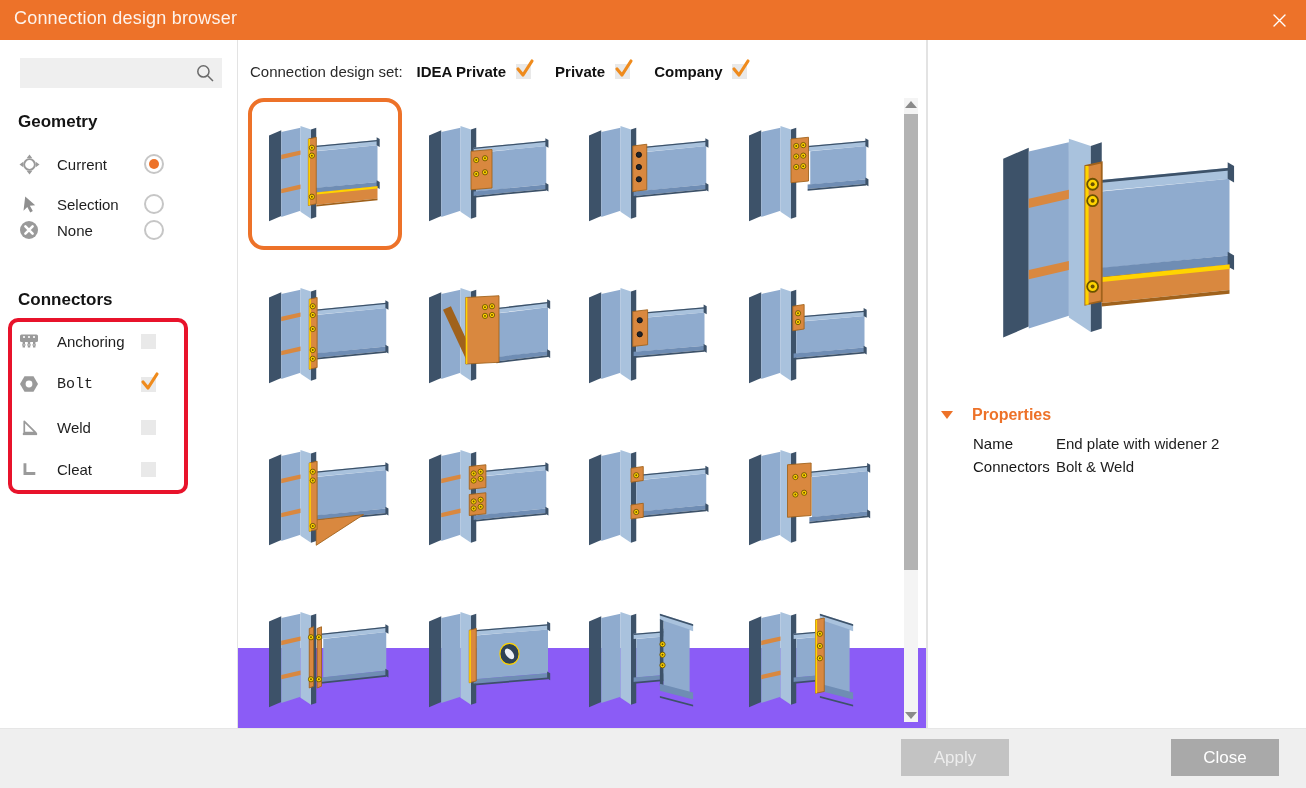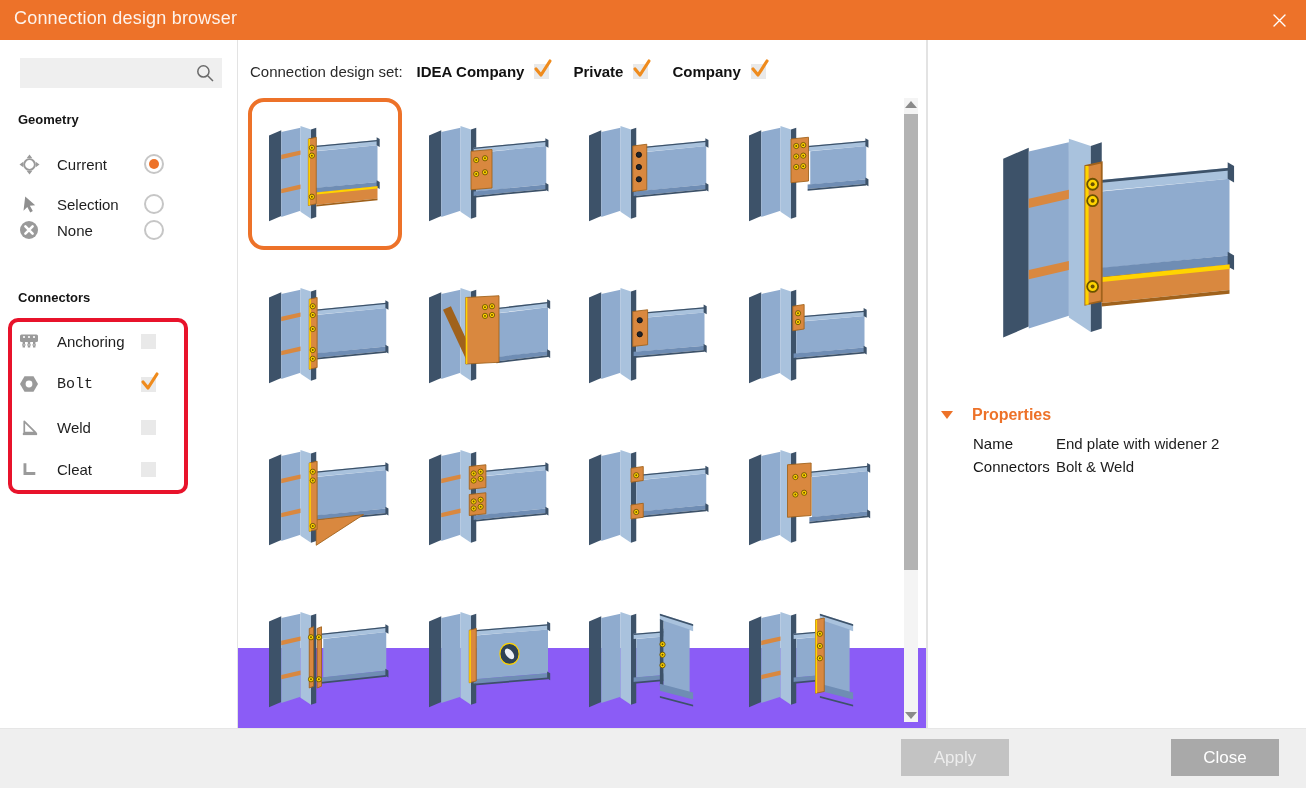--- a/index.html
+++ b/index.html
@@ -20,21 +20,21 @@
 
   
   .vline1{position:absolute;left:237px;top:40px;width:1px;height:688px;background:#e3e3e3;}
   .vline2{position:absolute;left:926px;top:40px;width:2px;height:688px;background:#e3e3e3;}
 
   
   .sidebar{position:absolute;left:0;top:40px;width:237px;height:688px;background:#fff;}
   .search{position:absolute;left:20px;top:18px;width:202px;height:30px;background:#efefef;}
   .search input{position:absolute;left:8px;top:2px;width:160px;height:26px;border:none;background:transparent;outline:none;font-family:"Liberation Sans",sans-serif;font-size:14px;color:#333;}
   .sicon{position:absolute;right:7px;top:5px;width:20px;height:20px;}
-  .sec-h{position:absolute;left:18px;font-size:13px;font-weight:bold;color:#141414;}
+  .sec-h{position:absolute;left:18px;font-size:17px;font-weight:bold;color:#141414;}
   .g-head{top:72px;}
   .c-head{top:250px;}
   .opt-row{position:absolute;left:18px;width:200px;height:40px;display:flex;align-items:center;}
   .opt-icon{width:22px;height:22px;flex:0 0 22px;display:flex;align-items:center;justify-content:center;}
   .opt-label{margin-left:17px;font-size:15px;color:#1e1e1e;}
   .radio{position:absolute;left:126px;width:20px;height:20px;border:2px solid #c6c6c6;border-radius:50%;background:#fff;}
   .radio.on::after{content:'';position:absolute;left:3px;top:3px;width:10px;height:10px;border-radius:50%;background:var(--accent);}
   .conn-box{position:absolute;left:8px;top:278px;width:180px;height:176px;border:4px solid var(--red);border-radius:10px;}
   .cbx{position:relative;width:15px;height:15px;background:#e9e9e9;flex:0 0 15px;}
   .cbx .ck{position:absolute;left:-1px;top:-6px;width:20px;height:20px;visibility:hidden;overflow:visible;}
@@ -192,21 +192,21 @@
       <span class="cbx conn-cbx"></span>
     </div>
   </div>
 
   <div class="vline1"></div>
 
   <div class="center">
     <div class="ds-row">
       <span class="ds-caption">Connection design set:</span>
       <span class="ds-item">
-        <span class="ds-name">IDEA Company</span>
+        <span class="ds-name">IDEA Private</span>
         <span class="cbx on">
             <svg class="ck" viewBox="0 0 20 20">
               <path d="M3 11l5 6L17 3" fill="none" stroke="#ef8b1d" stroke-width="3.2" stroke-linecap="round" stroke-linejoin="round"></path>
             </svg>
           </span>
       </span>
       <span class="ds-item">
         <span class="ds-name">Private</span>
         <span class="cbx on">
             <svg class="ck" viewBox="0 0 20 20">

